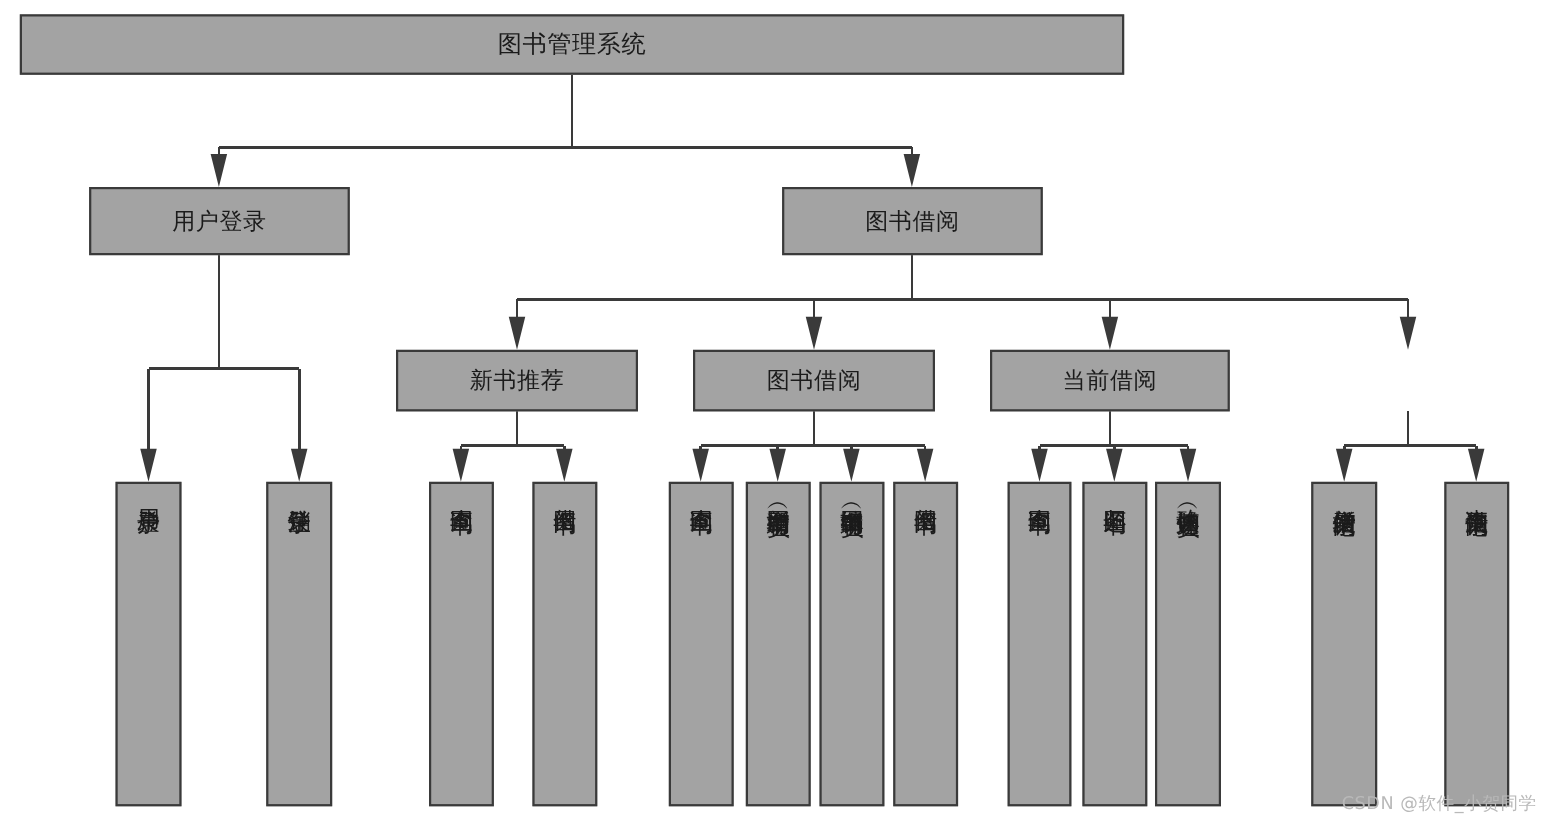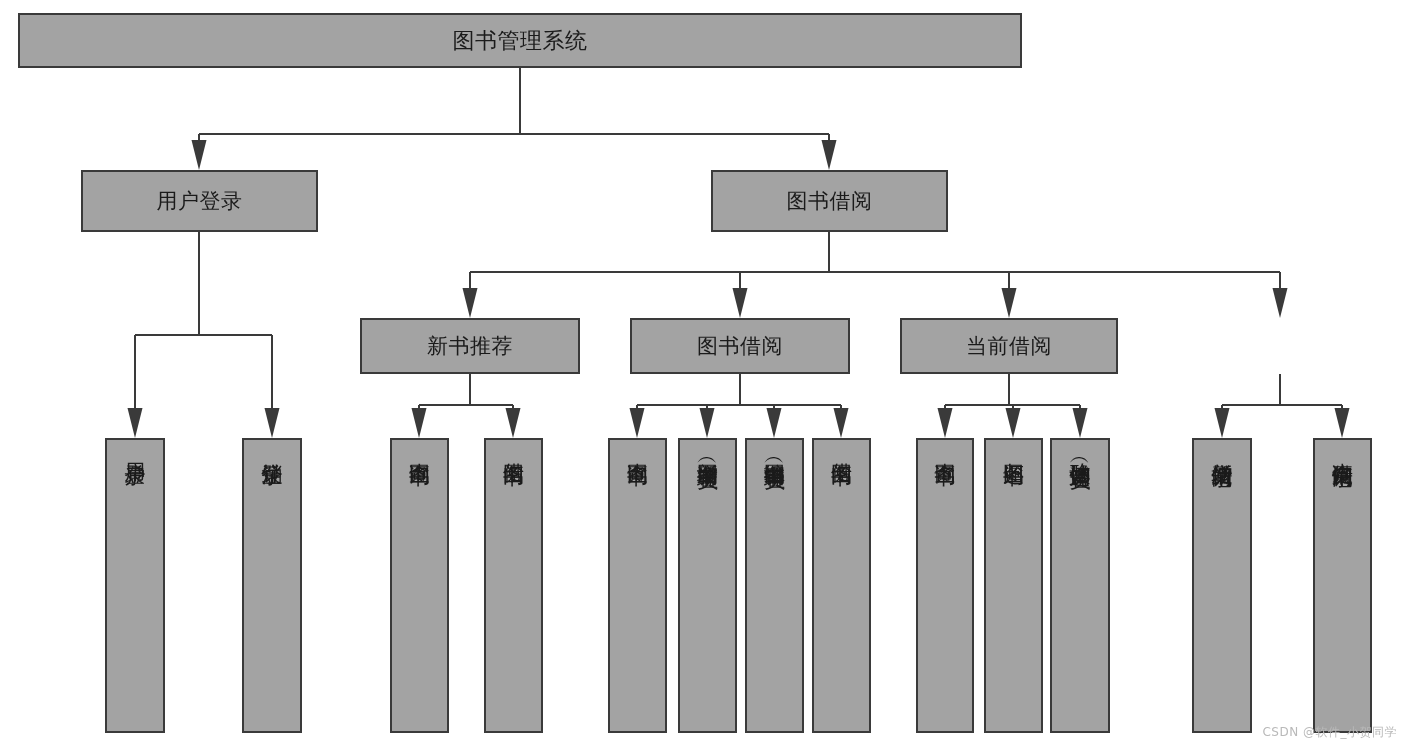--- a/index.html
+++ b/index.html
@@ -61,21 +61,21 @@
     text-orientation: upright;
     font-size: 21px;
     line-height: 1.05;
     letter-spacing: 1px;
     white-space: nowrap;
   }
   #watermark {
     position: absolute;
     right: 8px;
     bottom: 6px;
-    font-size: 12px;
+    font-size: 16px;
     color: #b9b9b9;
     letter-spacing: 0.5px;
     z-index: 3;
     white-space: nowrap;
     font-family: "DejaVu Sans", "Liberation Sans", sans-serif;
   }
 </style>
 </head>
 <body>
 

